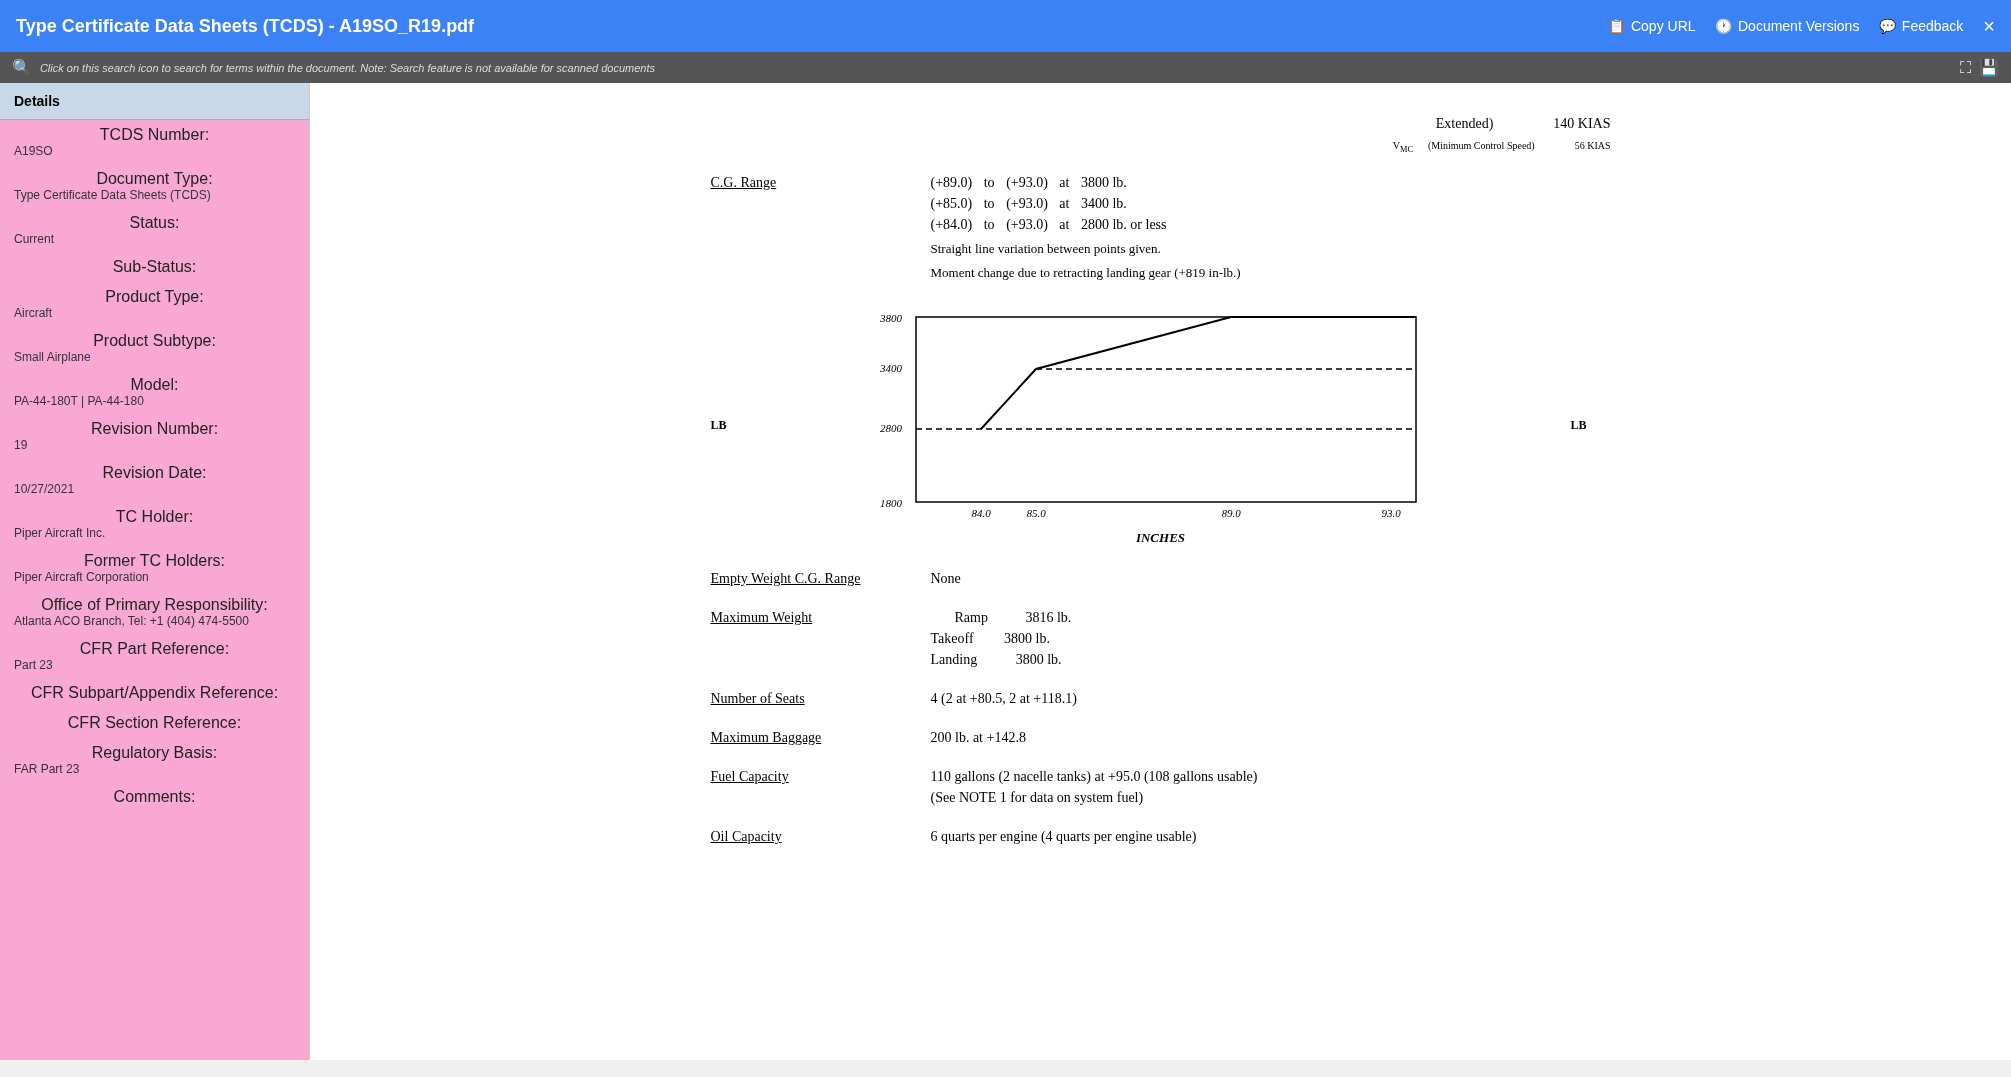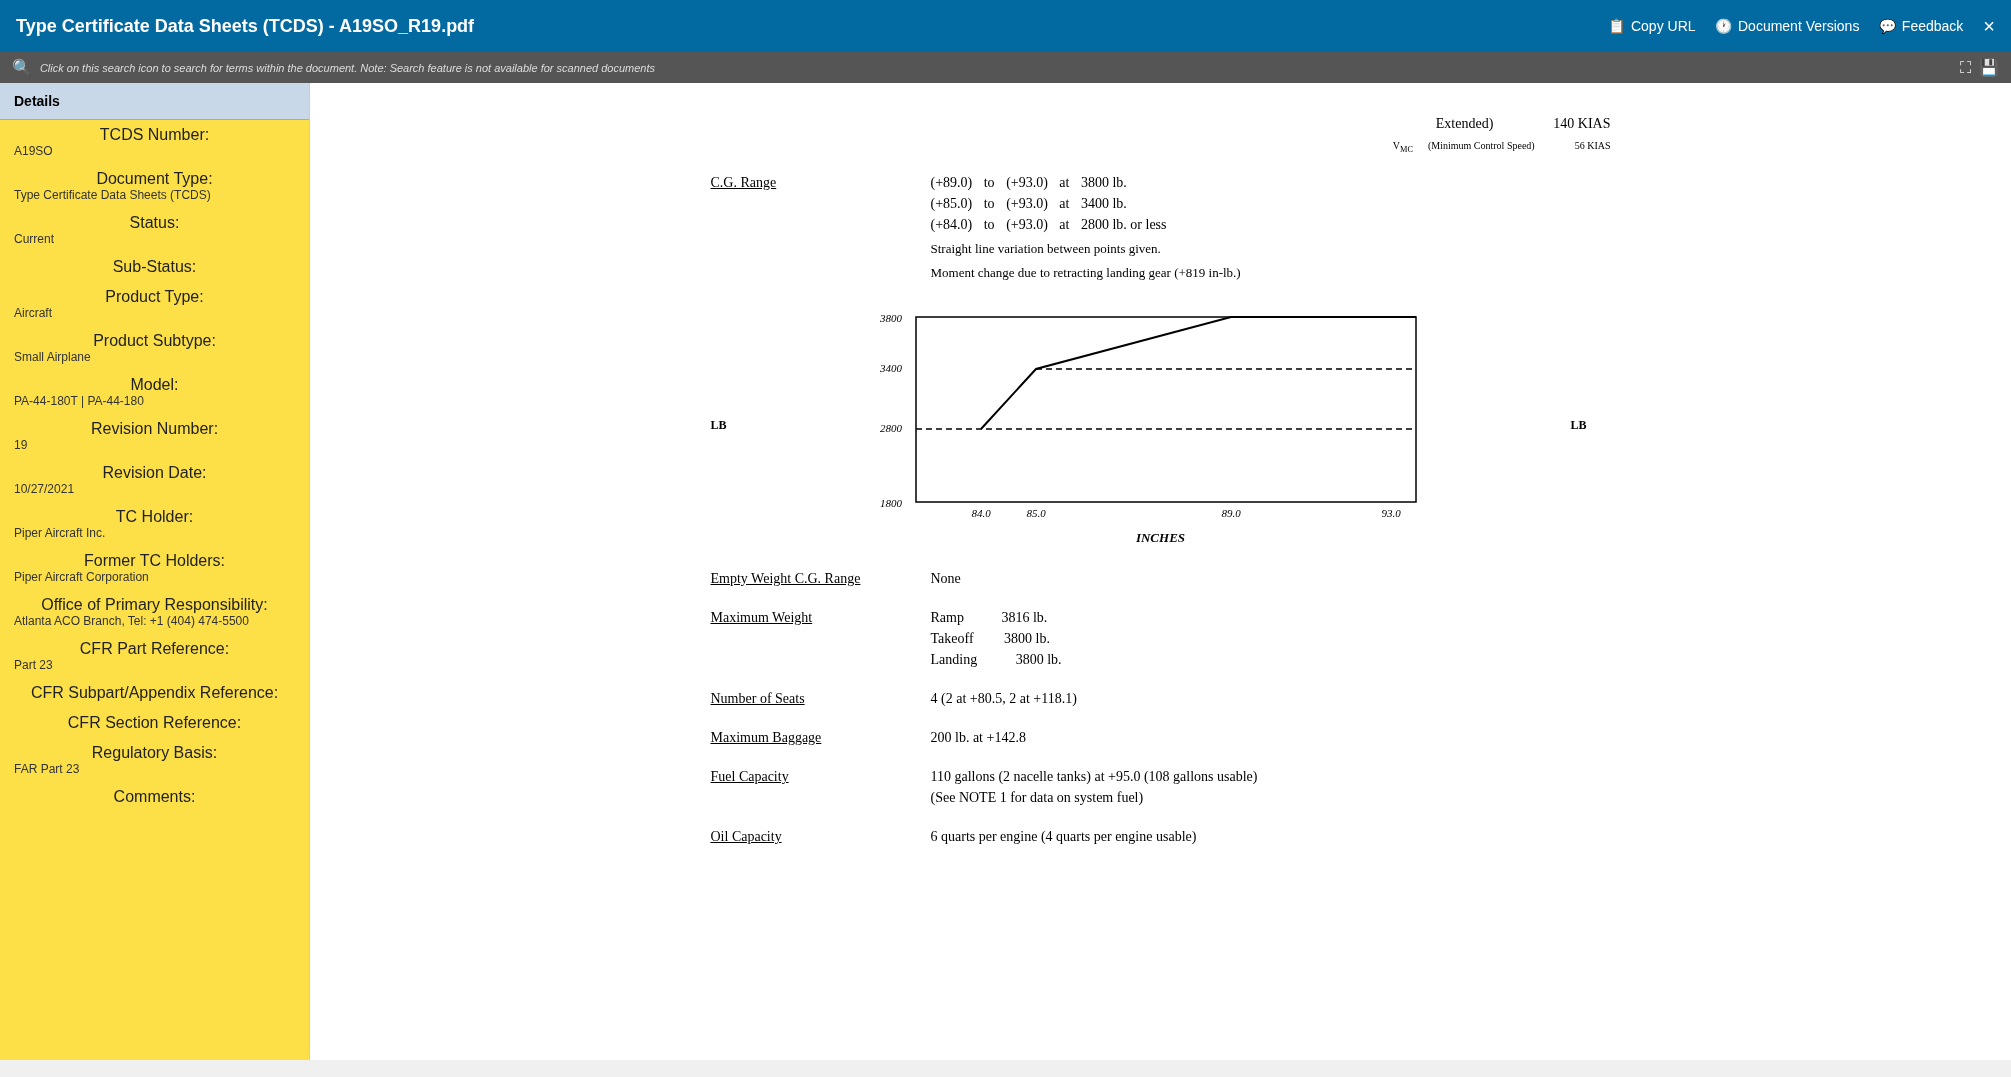--- a/index.html
+++ b/index.html
@@ -1,20 +1,20 @@
 <!DOCTYPE html>
 <html><head>
   <meta charset="utf-8">
   <style>
     * { box-sizing: border-box; margin: 0; padding: 0; }
     body { font-family: Arial, sans-serif; font-size: 13px; background: #f0f0f0; overflow: hidden; }
 
     
     #title-bar {
-      background: #0369a1;
+      background: #3b82f6;
       color: white;
       display: flex;
       align-items: center;
       justify-content: space-between;
       padding: 0 16px;
       height: 52px;
     }
     #title-bar .title { font-size: 18px; font-weight: bold; }
     #title-bar .close-btn {
       color: white;
@@ -63,21 +63,21 @@
     
     #main {
       display: flex;
       height: calc(100vh - 100px);
       overflow: hidden;
     }
 
     
     #sidebar {
       width: 310px;
-      background: #fde047;
+      background: #f9a8d4;
       border-right: 1px solid #ccc;
       overflow-y: auto;
       flex-shrink: 0;
       position: relative;
     }
     #sidebar-header {
       background: #c8d8e8;
       padding: 10px 14px;
       font-weight: bold;
       font-size: 14px;
@@ -358,21 +358,21 @@
       </div>
 
       <div class="field-row">
         <div class="field-label">Empty Weight C.G. Range</div>
         <div class="field-value">None</div>
       </div>
 
       <div class="field-row">
         <div class="field-label">Maximum Weight</div>
         <div class="field-value">
-          <div style="display:flex; gap:20px;">
+          <div style="display:flex; gap:20px;margin-left:24px;">
             <span>Ramp</span>
               <span>&nbsp;&nbsp;&nbsp;&nbsp;&nbsp;3816 lb.</span>
           </div>
           <div style="display:flex; gap:20px;">
             <span>Takeoff</span>
               <span>&nbsp;&nbsp;&nbsp;3800 lb.</span>
           </div>
           <div style="display:flex; gap:28px;">
             <span>Landing</span>
               <span>&nbsp;&nbsp;&nbsp;3800 lb.</span>

